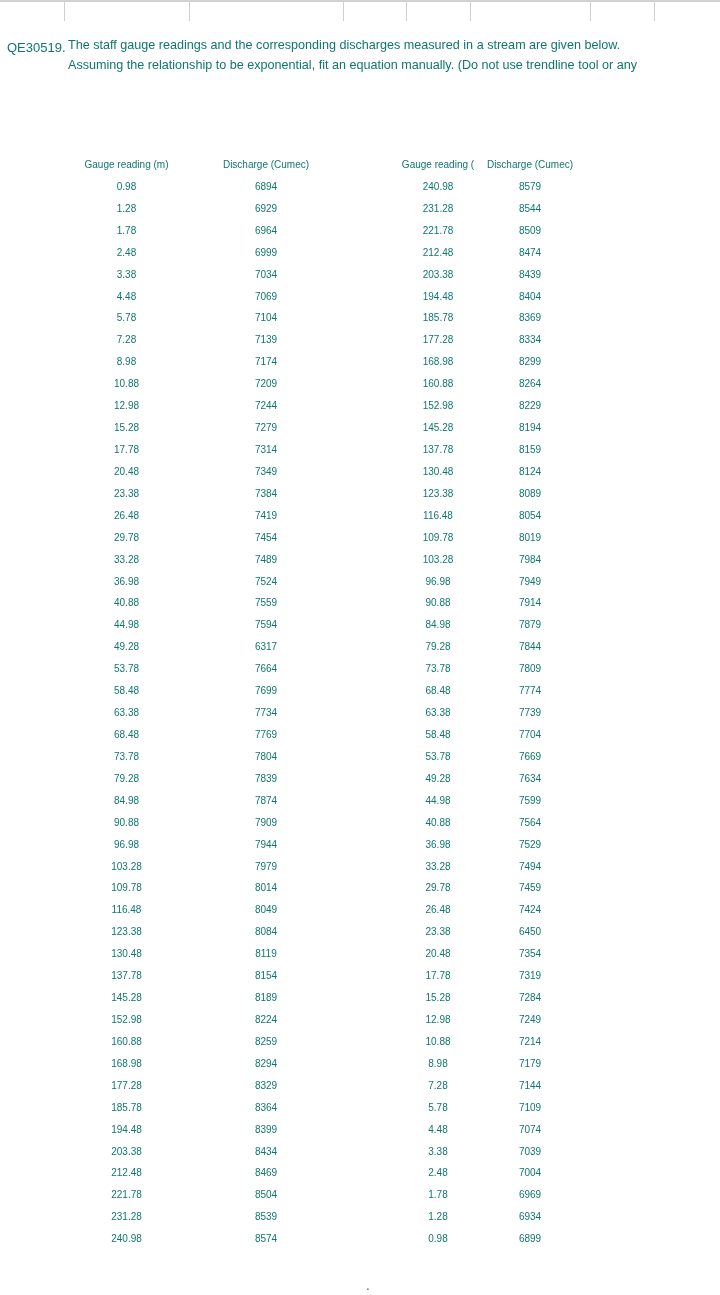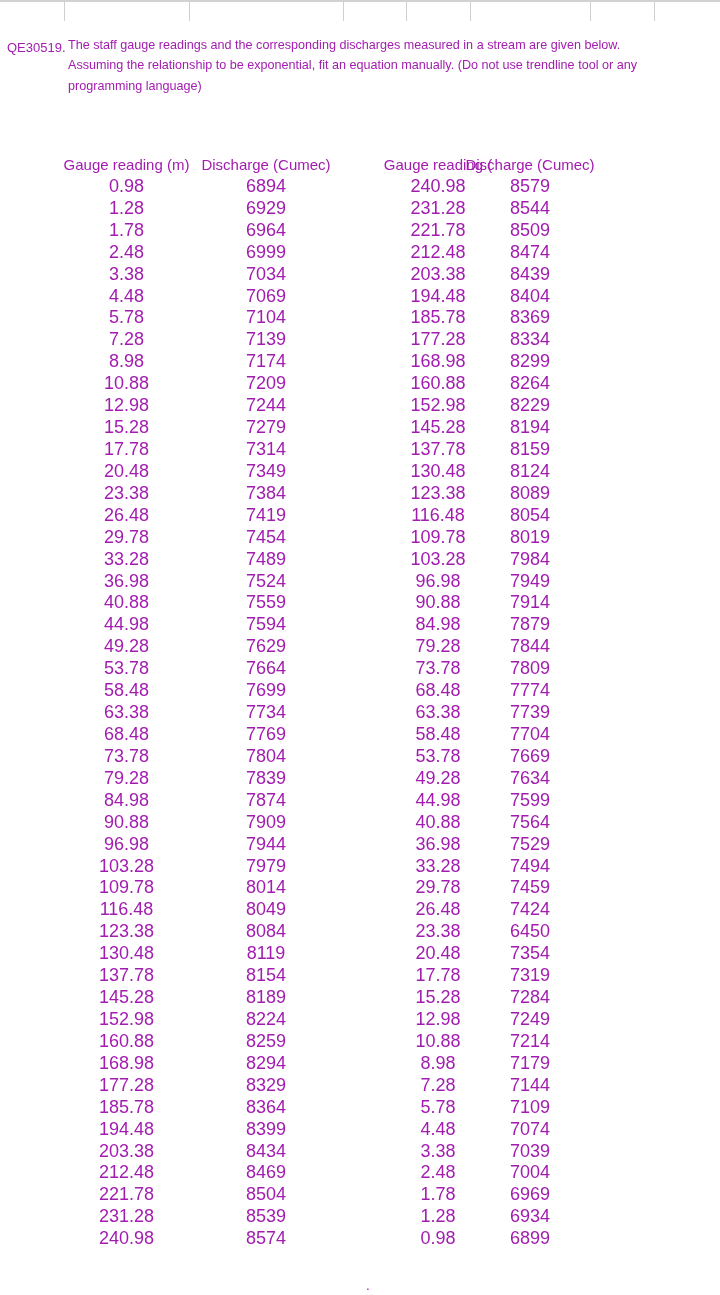--- a/index.html
+++ b/index.html
@@ -7,21 +7,21 @@
     padding: 0;
     background: #ffffff;
   }
   .screen {
     position: relative;
     width: 720px;
     height: 1295px;
     background: #ffffff;
     overflow: hidden;
     font-family: "Liberation Sans", "DejaVu Sans", sans-serif;
-    color: #a21caf;
+    color: #0f766e;
   }
   
   .hline {
     position: absolute;
     left: 0; top: 0;
     width: 720px; height: 2px;
     background: #d2d2d2;
   }
   .vline {
     position: absolute;
@@ -50,31 +50,31 @@
   
   .table {
     position: absolute;
     left: 0; top: 153.5px;
     width: 720px;
   }
   .thead {
     position: relative;
     width: 720px;
     height: 22px;
-    font-size: 15px;
+    font-size: 10px;
   }
   .tbody {
     position: relative;
     width: 720px;
   }
   .row {
     position: relative;
     width: 596px;
     height: 21.93px;
-    font-size: 18px;
+    font-size: 10px;
   }
   .cell {
     position: absolute;
     top: 0;
     height: 100%;
     display: flex;
     align-items: center;
     justify-content: center;
     white-space: nowrap;
   }
@@ -104,21 +104,20 @@
   <div class="vline" style="left:343px"></div>
   <div class="vline" style="left:406px"></div>
   <div class="vline" style="left:470px"></div>
   <div class="vline" style="left:590px"></div>
   <div class="vline" style="left:654px"></div>
 
   <div class="q-id">QE30519.</div>
   <div class="q-lines">
     <div class="q-line">The staff gauge readings and the corresponding discharges measured in a stream are given below.</div>
     <div class="q-line">Assuming the relationship to be exponential, fit an equation manually. (Do not use trendline tool or any</div>
-    <div class="q-line">programming language)</div>
   </div>
 
   <div class="table">
     <div class="thead">
       <div class="cell c1">Gauge reading (m)</div>
       <div class="cell c2">Discharge (Cumec)</div>
       <div class="cell c3">Gauge reading (</div>
       <div class="cell c4">Discharge (Cumec)</div>
     </div>
     <div class="tbody">
@@ -243,21 +242,21 @@
           <div class="cell c4">7914</div>
         </div>
         <div class="row">
           <div class="cell c1">44.98</div>
           <div class="cell c2">7594</div>
           <div class="cell c3">84.98</div>
           <div class="cell c4">7879</div>
         </div>
         <div class="row">
           <div class="cell c1">49.28</div>
-          <div class="cell c2">7629</div>
+          <div class="cell c2">6317</div>
           <div class="cell c3">79.28</div>
           <div class="cell c4">7844</div>
         </div>
         <div class="row">
           <div class="cell c1">53.78</div>
           <div class="cell c2">7664</div>
           <div class="cell c3">73.78</div>
           <div class="cell c4">7809</div>
         </div>
         <div class="row">

